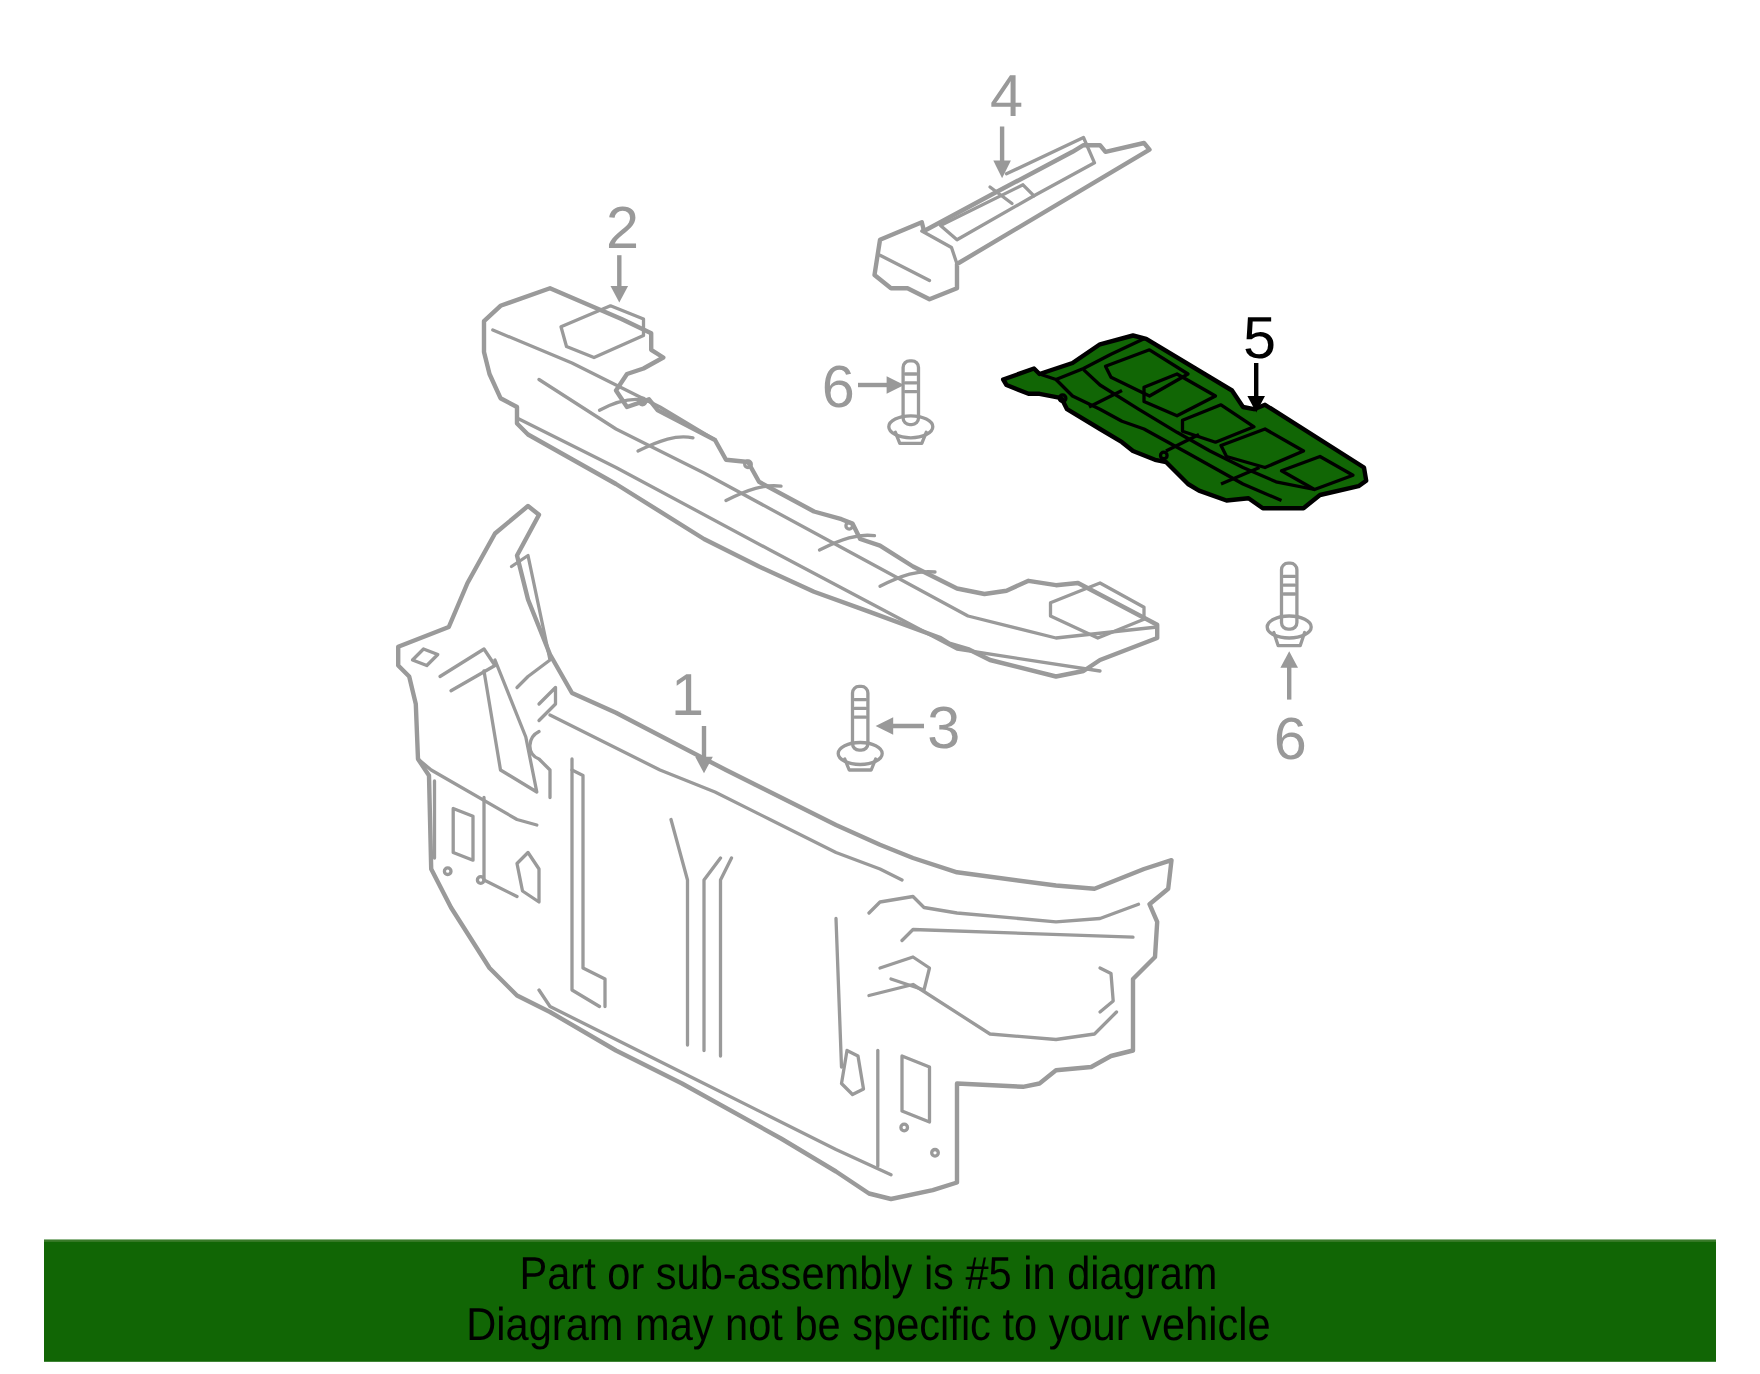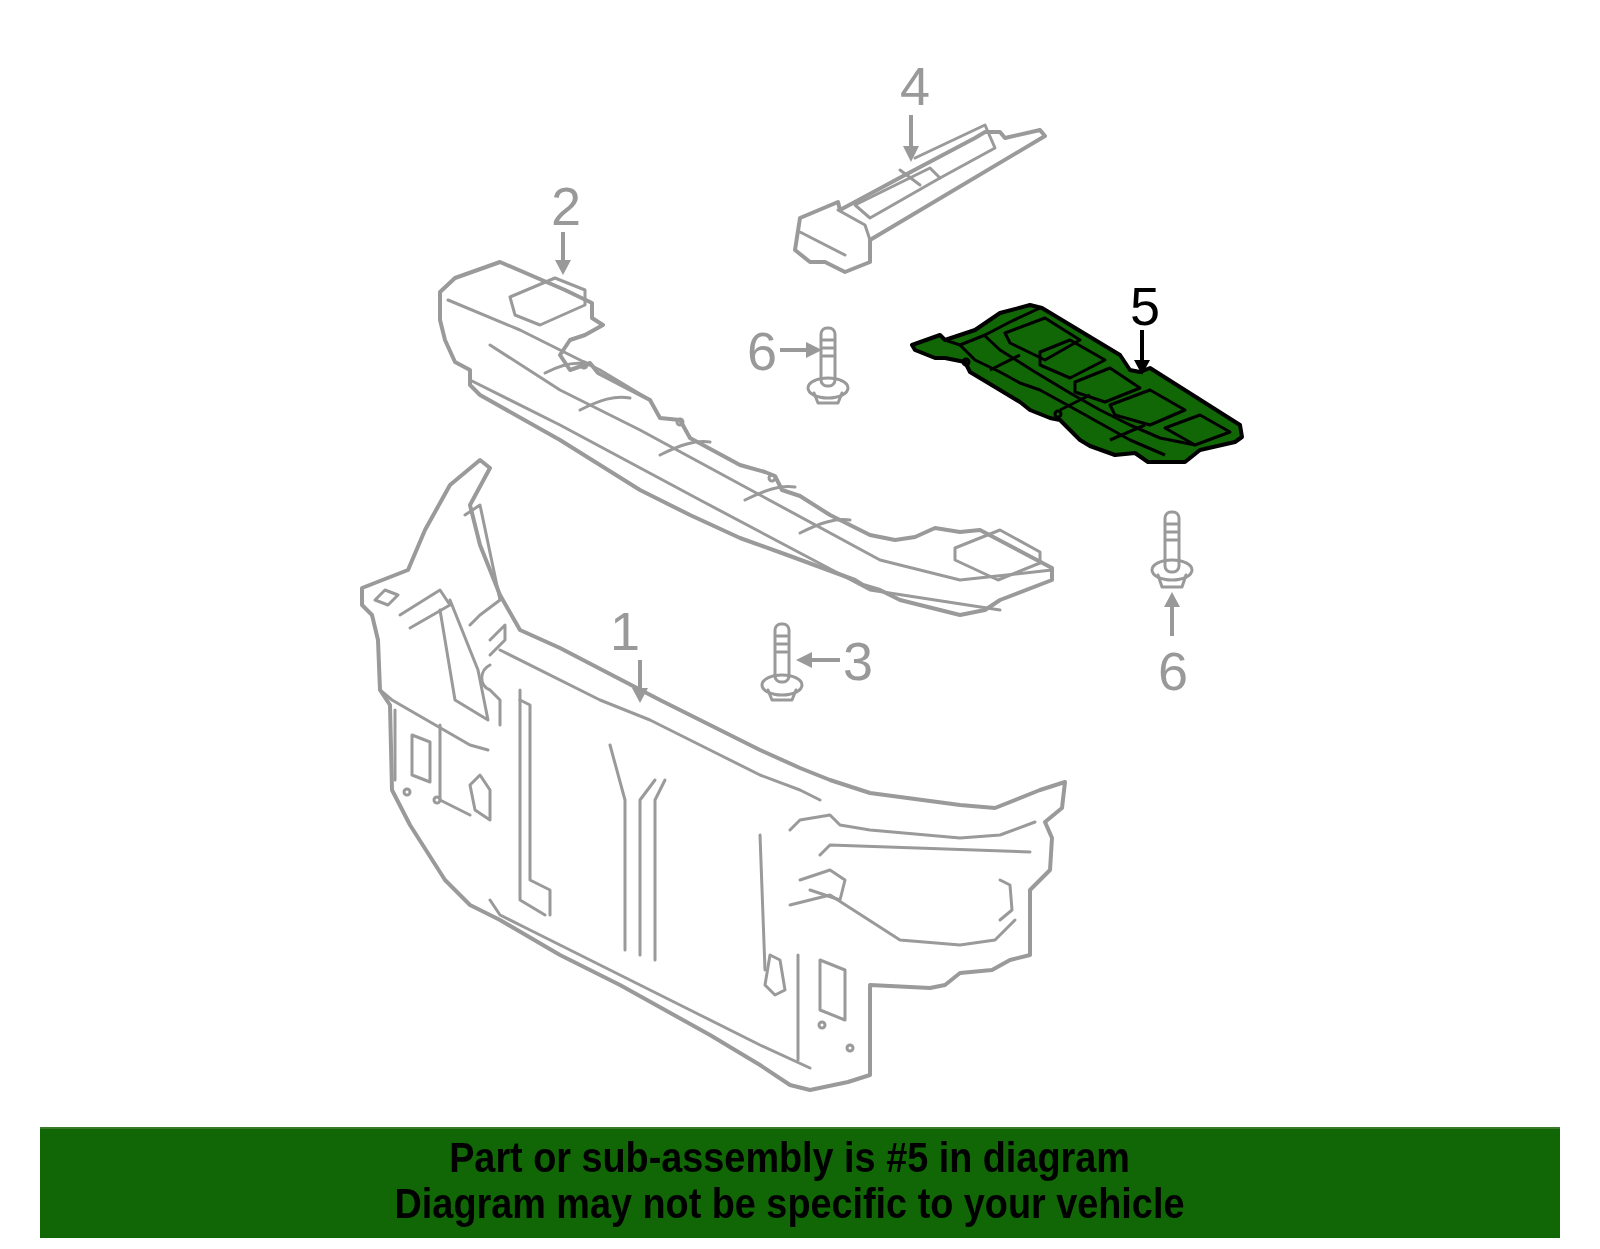--- a/index.html
+++ b/index.html
@@ -8,21 +8,21 @@
     .part { fill: none; stroke: #9a9a9a; stroke-width: 4; stroke-linejoin: round; stroke-linecap: round; }
     .part-thin { fill: none; stroke: #9a9a9a; stroke-width: 3; stroke-linejoin: round; stroke-linecap: round; }
     .callout-num { font-family: "Liberation Sans", sans-serif; font-size: 54px; fill: #999999; }
     .callout-num.hl { fill: #000000; }
     .leader { stroke: #999999; stroke-width: 4; }
     .leader.hl { stroke: #000000; }
     .arrowhead { fill: #999999; }
     .arrowhead.hl { fill: #000000; }
     .shield { fill: #116605; stroke: #000000; stroke-width: 4; stroke-linejoin: round; }
     .shield-rib { fill: none; stroke: #000000; stroke-width: 3; stroke-linejoin: round; }
-    #banner { position: absolute; left: 40px; top: 1127px; width: 1520px; height: 111px; background: #116605; border-top: 2px solid #3a7a2a; box-sizing: border-box; font-weight: bold; }
+    #banner { position: absolute; left: 40px; top: 1127px; width: 1520px; height: 111px; background: #116605; border-top: 2px solid #3a7a2a; box-sizing: border-box; }
     .banner-line { position: absolute; left: 0; width: 1500px; text-align: center; color: #000000; font-family: "Liberation Sans", sans-serif; font-size: 42px; line-height: 46px; transform: scaleX(0.9); transform-origin: 745px 0; white-space: nowrap; }
     #banner-line-1 { top: 6px; }
     #banner-line-2 { top: 52px; }
   </style>
 </head>
 <body>
 
 <svg id="diagram" viewBox="0 0 1600 1249" xmlns="http://www.w3.org/2000/svg">
 
   <g>

